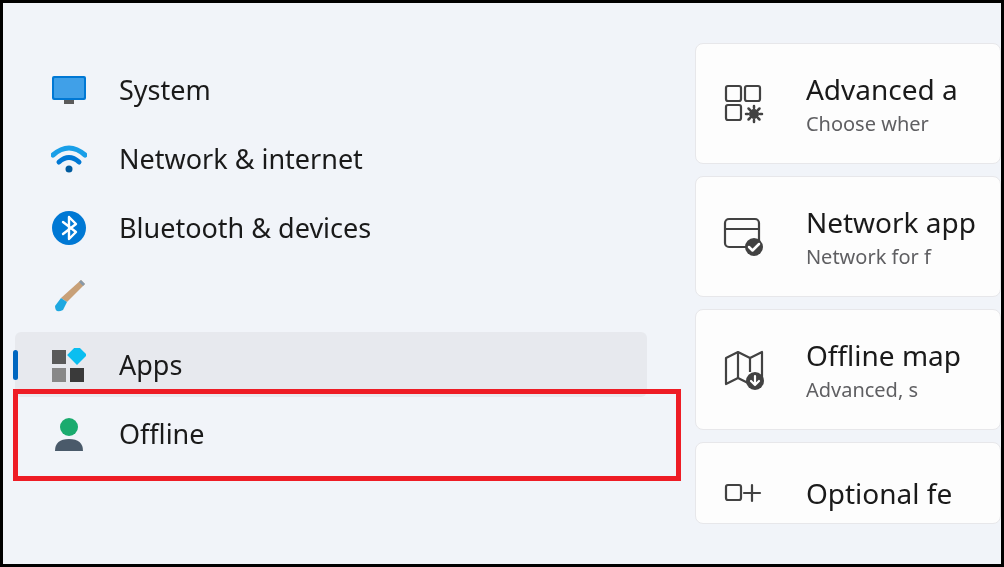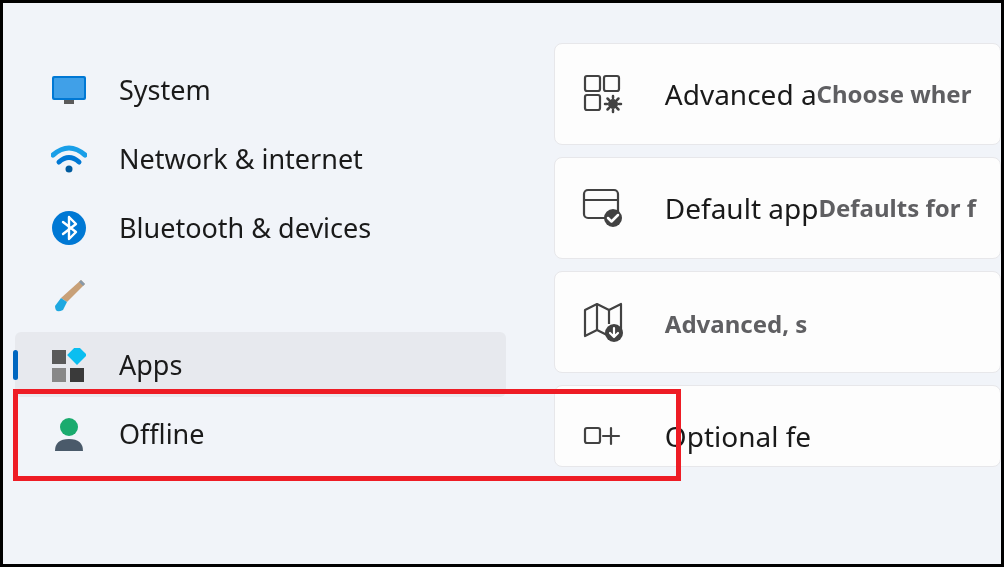--- a/index.html
+++ b/index.html
@@ -93,32 +93,33 @@
       height: 48px;
       margin-right: 38px;
       display: flex;
       align-items: center;
       justify-content: center;
       flex-shrink: 0;
       color: #424242;
     }
     .card-content {
       display: flex;
+      flex-direction: column;
       min-width: 0;
     }
     .card-title {
       font-size: 28px;
       color: #1a1a1a;
       font-weight: 400;
       white-space: nowrap;
     }
     .card-subtitle {
-      font-size: 24px;
+      font-size: 20px;
       color: #5f5f62;
-      font-weight: 700;
+      font-weight: 400;
       white-space: nowrap;
       margin-top: 2px;
     }
   </style>
 </head>
 <body>
 
 <div class="container">
   <div class="sidebar">
 
@@ -209,36 +210,37 @@
     <div class="card">
       <span class="card-icon">
         <svg width="46" height="44" viewBox="0 0 46 44" fill="none" stroke="#424242" stroke-width="2.2">
           <rect x="4" y="4" width="34" height="28" rx="4"></rect>
           <line x1="4" y1="14" x2="38" y2="14"></line>
           <circle cx="33" cy="32" r="9" fill="#424242" stroke="none"></circle>
           <path d="M 28 32 L 31.5 35.5 L 38 29" stroke="#fff" stroke-width="2.5" stroke-linecap="round" stroke-linejoin="round"></path>
         </svg>
       </span>
       <div class="card-content">
-        <span class="card-title">Default app</span>
-        <span class="card-subtitle">Defaults for f</span>
+        <span class="card-title">Network app</span>
+        <span class="card-subtitle">Network for f</span>
       </div>
     </div>
 
     <div class="card">
       <span class="card-icon">
         <svg width="48" height="44" viewBox="0 0 48 44" fill="none" stroke="#424242" stroke-width="2.2">
           <path d="M 6 10 L 18 4 L 30 10 L 42 4 L 42 30 L 30 36 L 18 30 L 6 36 Z" stroke-linejoin="round"></path>
           <line x1="18" y1="4" x2="18" y2="30"></line>
           <line x1="30" y1="10" x2="30" y2="24"></line>
           <circle cx="35" cy="33" r="9" fill="#424242" stroke="none"></circle>
           <path d="M 35 28 L 35 36 M 31 33 L 35 37 L 39 33" stroke="#fff" stroke-width="2.2" stroke-linecap="round" stroke-linejoin="round"></path>
         </svg>
       </span>
       <div class="card-content">
+        <span class="card-title">Offline map</span>
         <span class="card-subtitle">Advanced, s</span>
       </div>
     </div>
 
     <div class="card" style="padding-bottom:6px;">
       <span class="card-icon">
         <svg width="44" height="24" viewBox="0 0 44 24" fill="none" stroke="#424242" stroke-width="2.2">
           <rect x="4" y="4" width="15" height="15" rx="2"></rect>
           <line x1="30" y1="4" x2="30" y2="20" stroke-linecap="round"></line>
           <line x1="22" y1="12" x2="38" y2="12" stroke-linecap="round"></line>

